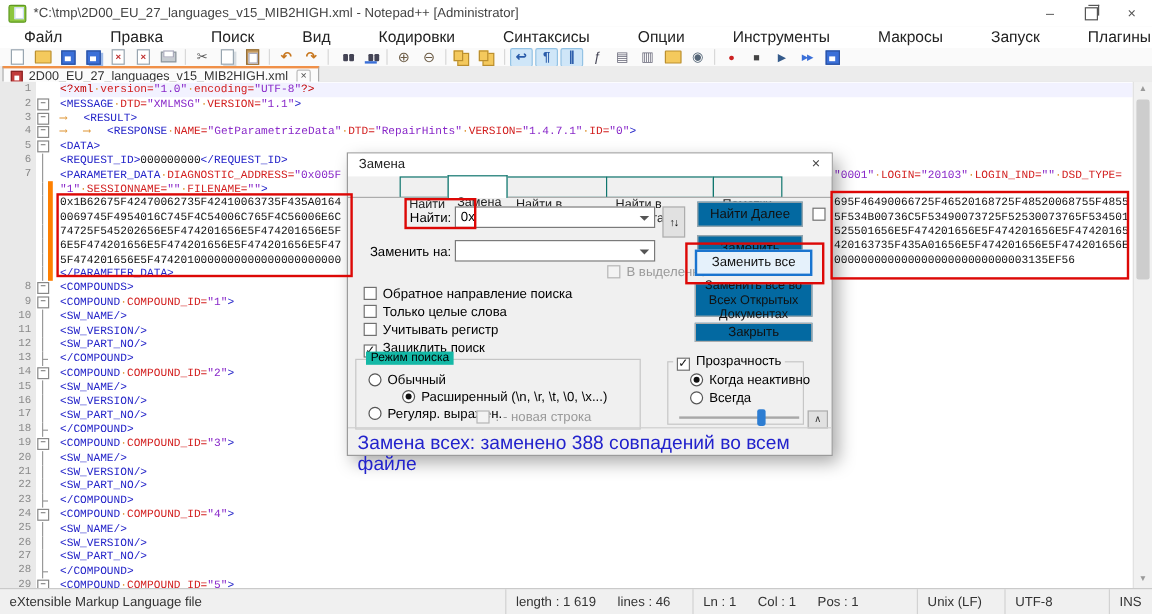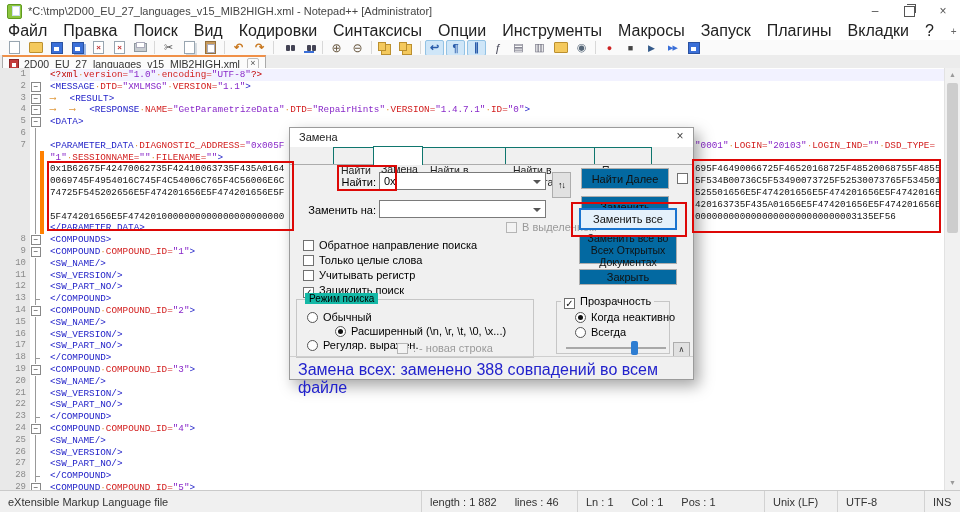--- a/index.html
+++ b/index.html
@@ -11,21 +11,21 @@
   #npp-icon{width:13px;height:13px;margin:0 6px 0 7px;background:#8dc63f;border:1px solid #5f9a21;
             border-radius:2px;position:relative;}
   #npp-icon::after{content:"";position:absolute;right:1px;top:1px;width:6px;height:8px;background:#fff;border:1px solid #cde;}
   #window-title{font-size:11px;color:#444;}
   #win-controls{margin-left:auto;display:flex;height:22px;}
   .win-btn{width:34px;height:22px;display:flex;align-items:center;justify-content:center;color:#555;font-size:12px;}
   .win-restore{width:9px;height:9px;border:1px solid #555;position:relative;}
   .win-restore::before{content:"";position:absolute;left:2px;top:-3px;width:8px;height:8px;border:1px solid #555;border-bottom:none;border-left:none;}
   
   #menubar{position:absolute;left:0;top:22px;width:960px;height:18px;background:#fff;display:flex;align-items:center;}
-  .menu-item{font-size:16px;color:#222;padding:0 8px;}
+  .menu-item{font-size:13px;color:#222;padding:0 20px;}
   #menu-right{margin-left:auto;display:flex;align-items:center;color:#666;}
   #menu-right span{padding:0 9px;font-size:10px;}
   
   #toolbar{position:absolute;left:0;top:40px;width:960px;height:15px;background:#fafafa;display:flex;align-items:center;padding-left:4px;border-bottom:1px solid #ededed;}
   .tb-sep{width:1px;height:13px;background:#d8d8d8;margin:0 3px;}
   .tbi{width:17px;height:14px;display:flex;align-items:center;justify-content:center;font-size:11px;
        margin:0 1px;position:relative;color:#555;border:1px solid transparent;border-radius:2px;}
   .tbi.pressed{background:#cfe6f8;border:1px solid #93c2e4;}
   .tbi-new-file-icon::before,.tbi-close-icon::before,.tbi-close-all-icon::before,.tbi-copy-icon::before{
        content:"";width:9px;height:11px;background:#fff;border:1px solid #98a5b0;}
@@ -259,20 +259,21 @@
           <span class="txt"><span class="c-tb">⟶</span><span class="c-tb">⟶</span><span class="c-t">&lt;RESPONSE</span><span class="c-w">·</span><span class="c-a">NAME=</span><span class="c-v">"GetParametrizeData"</span><span class="c-w">·</span><span class="c-a">DTD=</span><span class="c-v">"RepairHints"</span><span class="c-w">·</span><span class="c-a">VERSION=</span><span class="c-v">"1.4.7.1"</span><span class="c-w">·</span><span class="c-a">ID=</span><span class="c-v">"0"</span><span class="c-t">&gt;</span></span>
         </div>
         <div class="erow" style="top: 48.2px;">
           <span class="ln">5</span>
           <div class="fold-box">−</div>
           <span class="txt"><span class="c-t">&lt;DATA&gt;</span></span>
         </div>
         <div class="erow" style="top: 60px;">
           <span class="ln">6</span>
           <div class="fold-line"></div>
+          <span class="txt"><span class="c-t">&lt;REQUEST_ID&gt;</span><span class="c-x">000000000</span><span class="c-t">&lt;/REQUEST_ID&gt;</span></span>
         </div>
         <div class="erow" style="top: 71.8px;">
           <span class="ln">7</span>
           <div class="fold-line"></div>
           <span class="txt"><span class="c-t">&lt;PARAMETER_DATA</span><span class="c-w">·</span><span class="c-a">DIAGNOSTIC_ADDRESS=</span><span class="c-v">"0x005F</span></span>
           <span class="rtxt"><span class="c-v">"0001"</span><span class="c-w">·</span><span class="c-a">LOGIN=</span><span class="c-v">"20103"</span><span class="c-w">·</span><span class="c-a">LOGIN_IND=</span><span class="c-v">""</span><span class="c-w">·</span><span class="c-a">DSD_TYPE=</span></span>
         </div>
         <div class="erow" style="top: 83.6px;">
           <div class="fold-line"></div>
           <span class="txt"><span class="c-v">"1"</span><span class="c-w">·</span><span class="c-a">SESSIONNAME=</span><span class="c-v">""</span><span class="c-w">·</span><span class="c-a">FILENAME=</span><span class="c-v">""</span><span class="c-t">&gt;</span></span>
@@ -287,20 +288,21 @@
           <span class="txt"><span class="c-x">0069745F4954016C745F4C54006C765F4C56006E6C</span></span>
           <span class="rtxt"><span class="c-x">5F534B00736C5F53490073725F52530073765F534501</span></span>
         </div>
         <div class="erow" style="top: 119px;">
           <div class="fold-line"></div>
           <span class="txt"><span class="c-x">74725F545202656E5F474201656E5F474201656E5F</span></span>
           <span class="rtxt"><span class="c-x">525501656E5F474201656E5F474201656E5F47420165</span></span>
         </div>
         <div class="erow" style="top: 130.8px;">
           <div class="fold-line"></div>
+          <span class="txt"><span class="c-x">6E5F474201656E5F474201656E5F474201656E5F47</span></span>
           <span class="rtxt"><span class="c-x">420163735F435A01656E5F474201656E5F474201656E</span></span>
         </div>
         <div class="erow" style="top: 142.6px;">
           <div class="fold-line"></div>
           <span class="txt"><span class="c-x">5F474201656E5F4742010000000000000000000000</span></span>
           <span class="rtxt"><span class="c-x">00000000000000000000000000003135EF56</span></span>
         </div>
         <div class="erow" style="top: 154.4px;">
           <div class="fold-line"></div>
           <span class="txt"><span class="c-t">&lt;/PARAMETER_DATA&gt;</span></span>
@@ -502,21 +504,21 @@
     <div id="slider-thumb"></div>
     <div id="collapse-btn">∧</div>
 
     <div id="dlg-sep"></div>
     <div id="dlg-status">Замена всех: заменено 388 совпадений во всем файле</div>
   </div>
 
   <div id="statusbar">
     <div class="sb-sec" style="width:422px;">eXtensible Markup Language file</div>
     <div class="sb-sec" style="width:156px;">
-      <span>length : 1 882</span>
+      <span>length : 1 619</span>
         <span class="sb-gap"></span>
         <span>lines : 46</span>
     </div>
     <div class="sb-sec" style="width:187px;">
       <span>Ln : 1</span>
         <span class="sb-gap"></span>
         <span>Col : 1</span>
         <span class="sb-gap"></span>
         <span>Pos : 1</span>
     </div>

